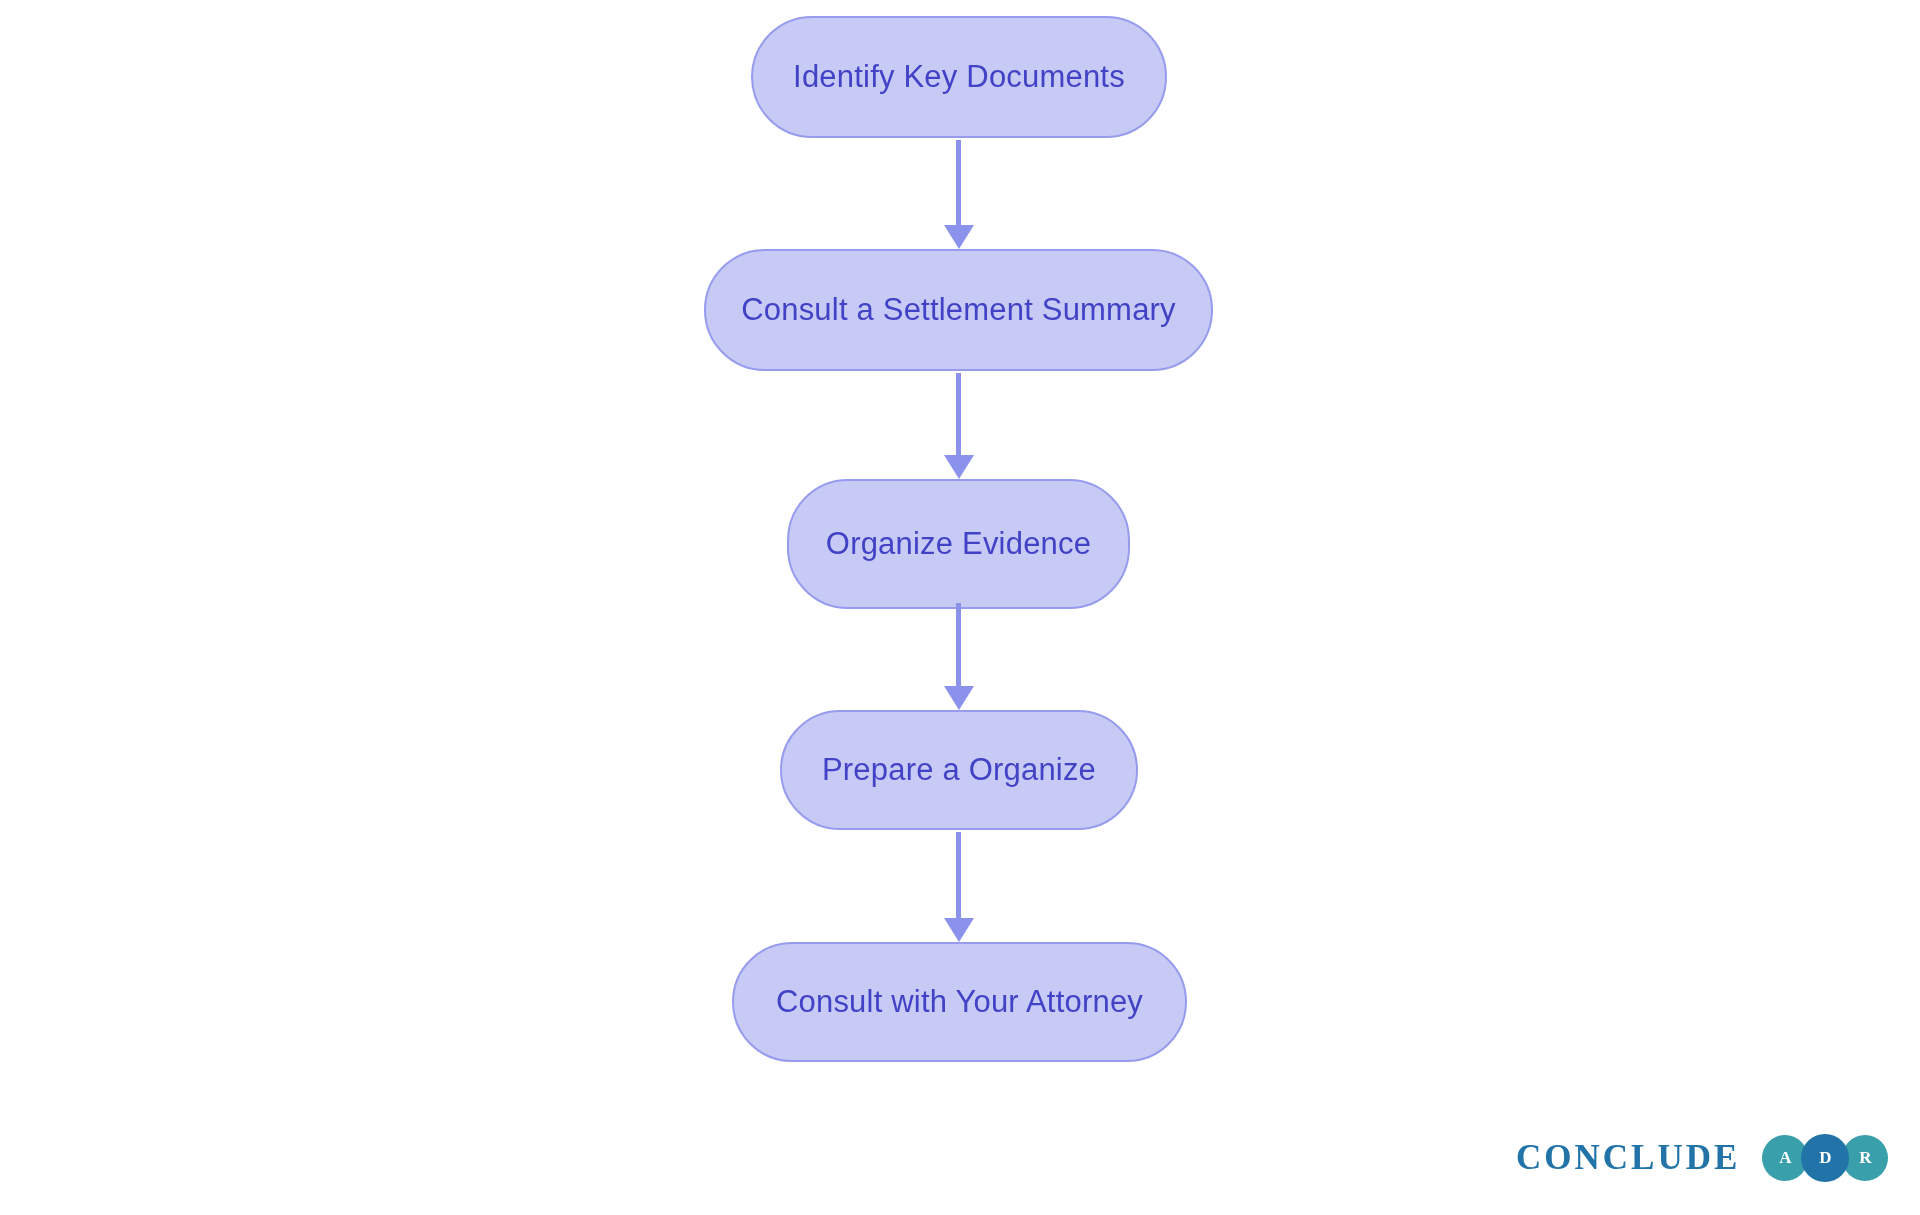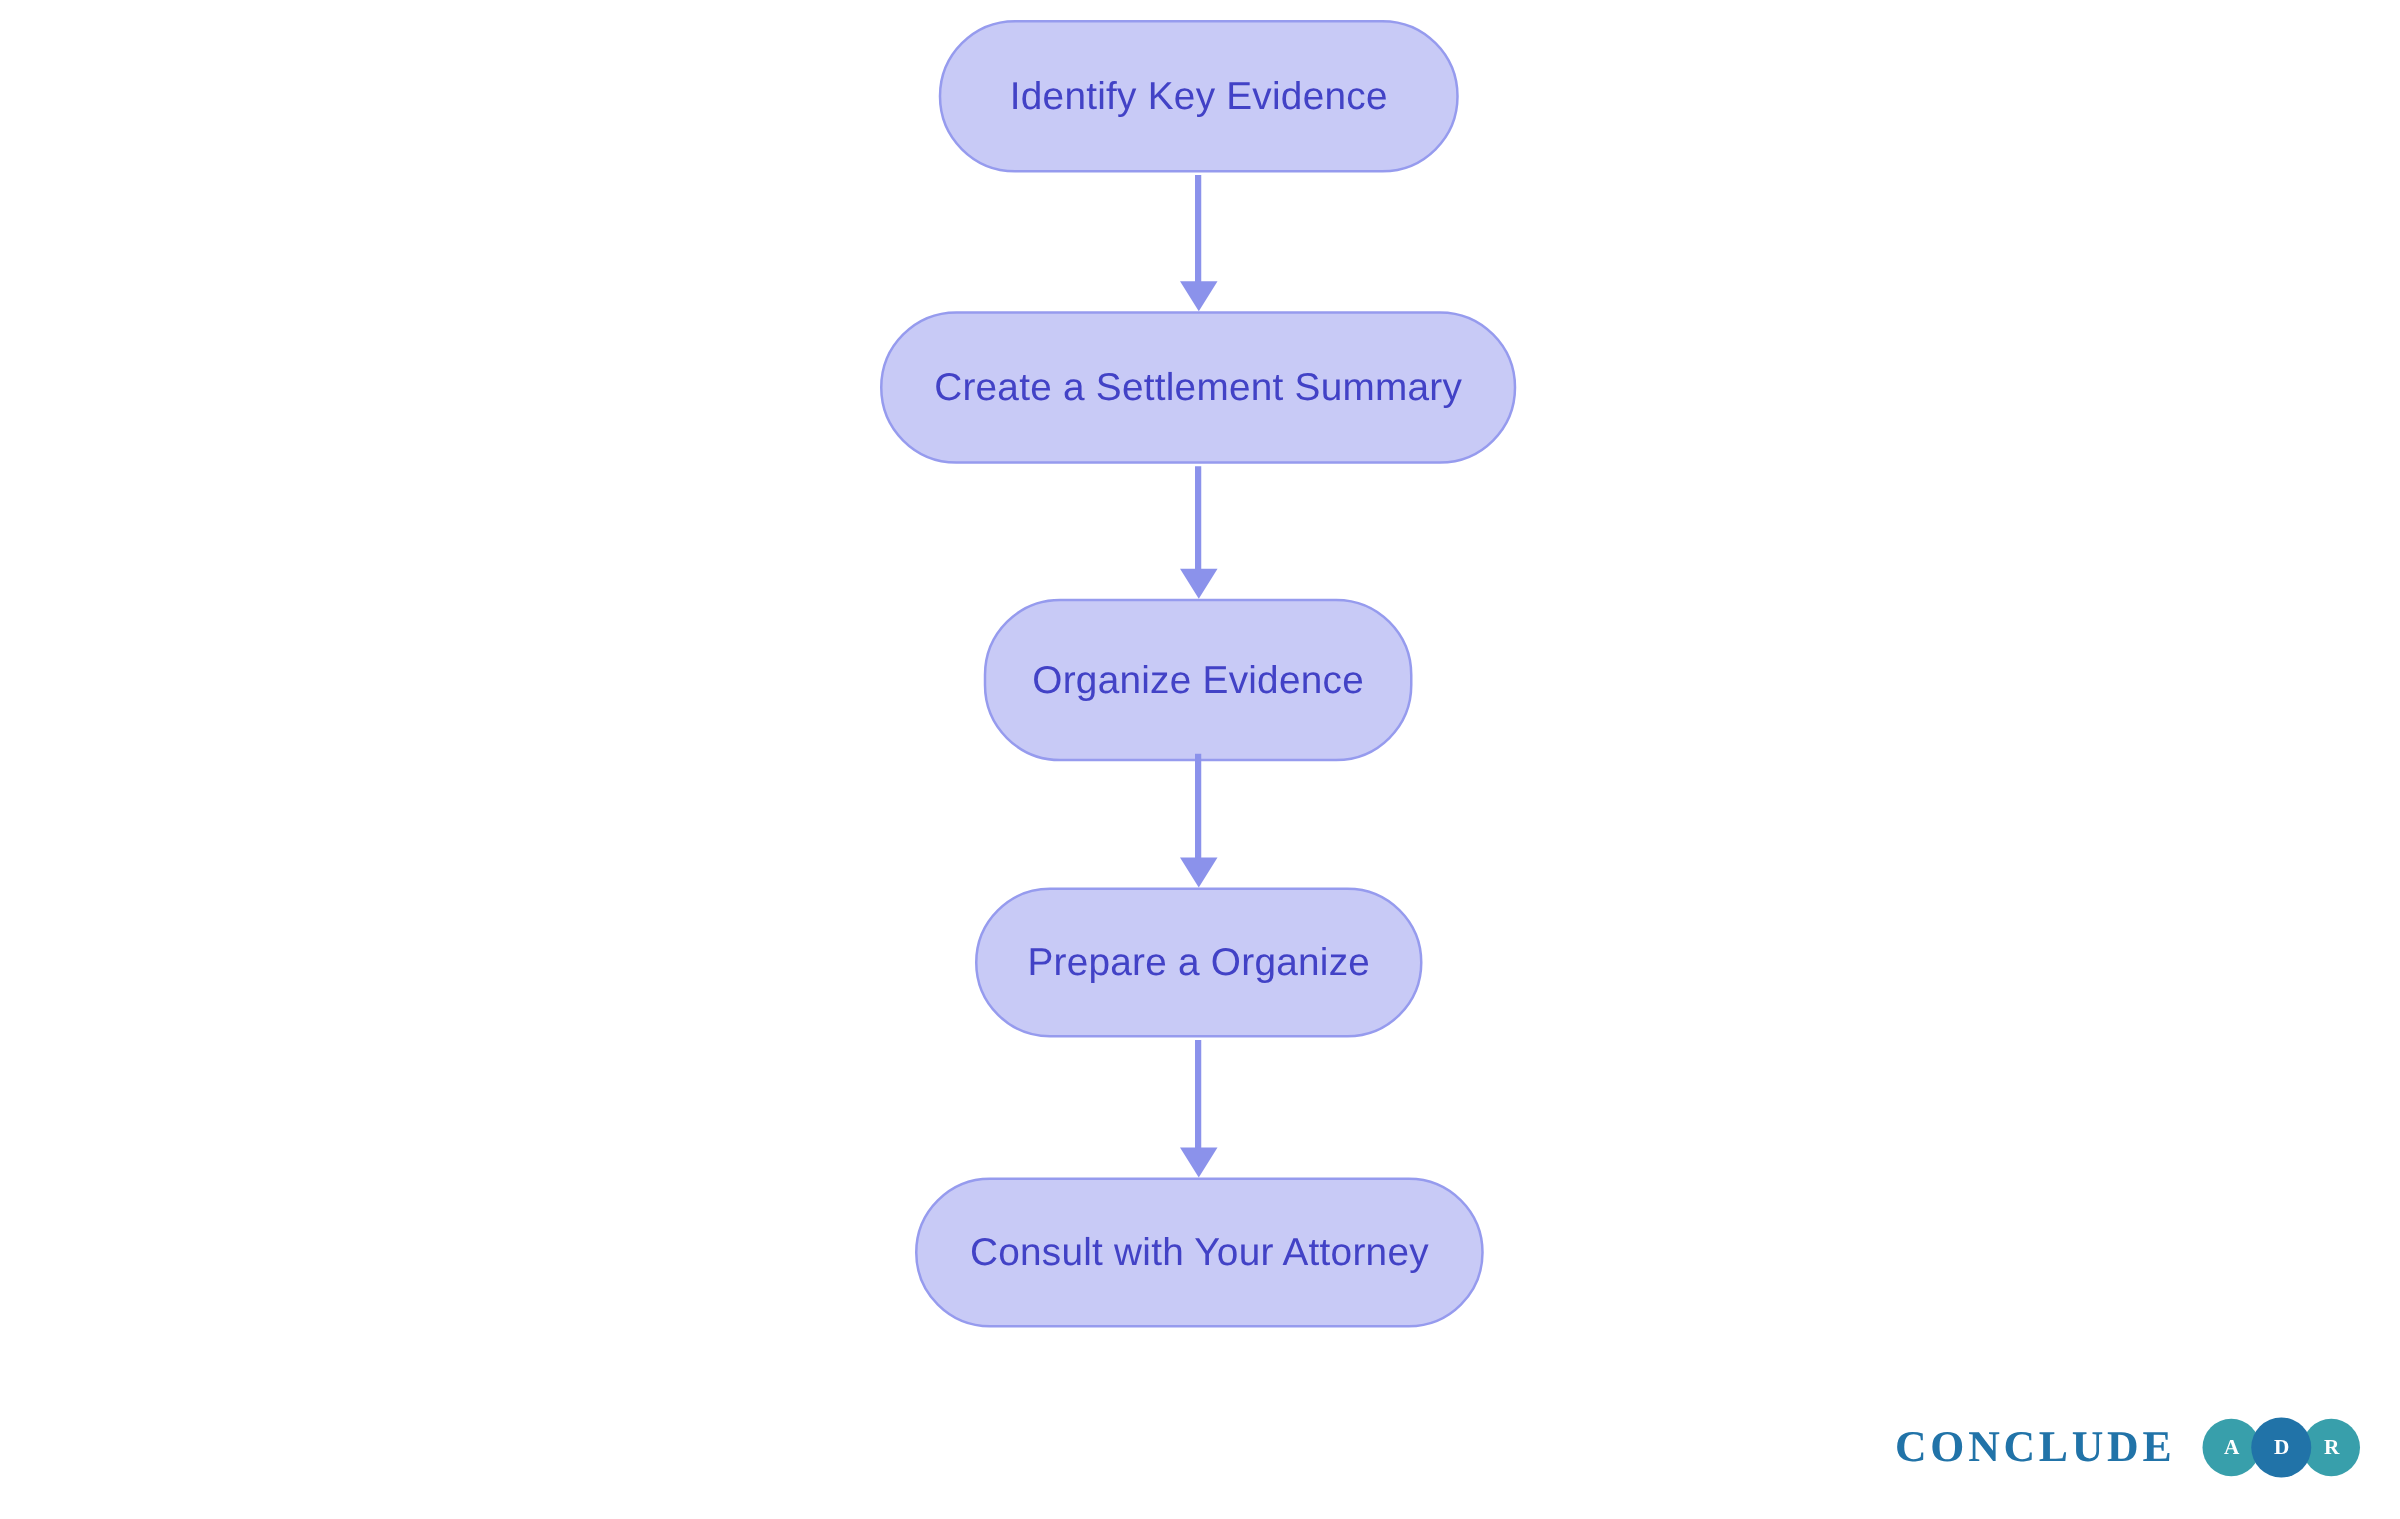--- a/index.html
+++ b/index.html
@@ -90,30 +90,30 @@
     margin: 0 -7px;
     z-index: 2;
   }
 </style>
 </head>
 <body>
 
 <div class="canvas">
 
   <div class="node node-1">
-    <span>Identify Key Evidence</span>
+    <span>Identify Key Documents</span>
   </div>
 
   <div class="arrow arrow-1">
     <div class="shaft"></div>
     <div class="head"></div>
   </div>
 
   <div class="node node-2">
-    <span>Create a Settlement Summary</span>
+    <span>Consult a Settlement Summary</span>
   </div>
 
   <div class="arrow arrow-2">
     <div class="shaft"></div>
     <div class="head"></div>
   </div>
 
   <div class="node node-3">
     <span>Organize Evidence</span>
   </div>

